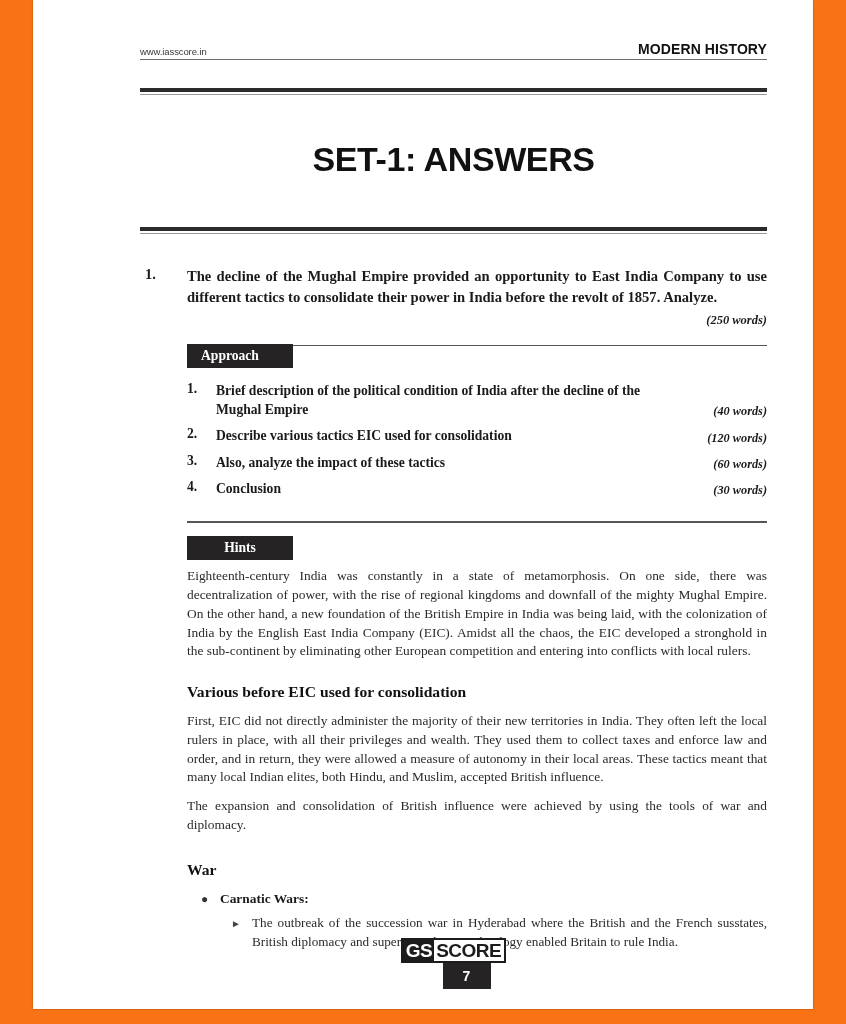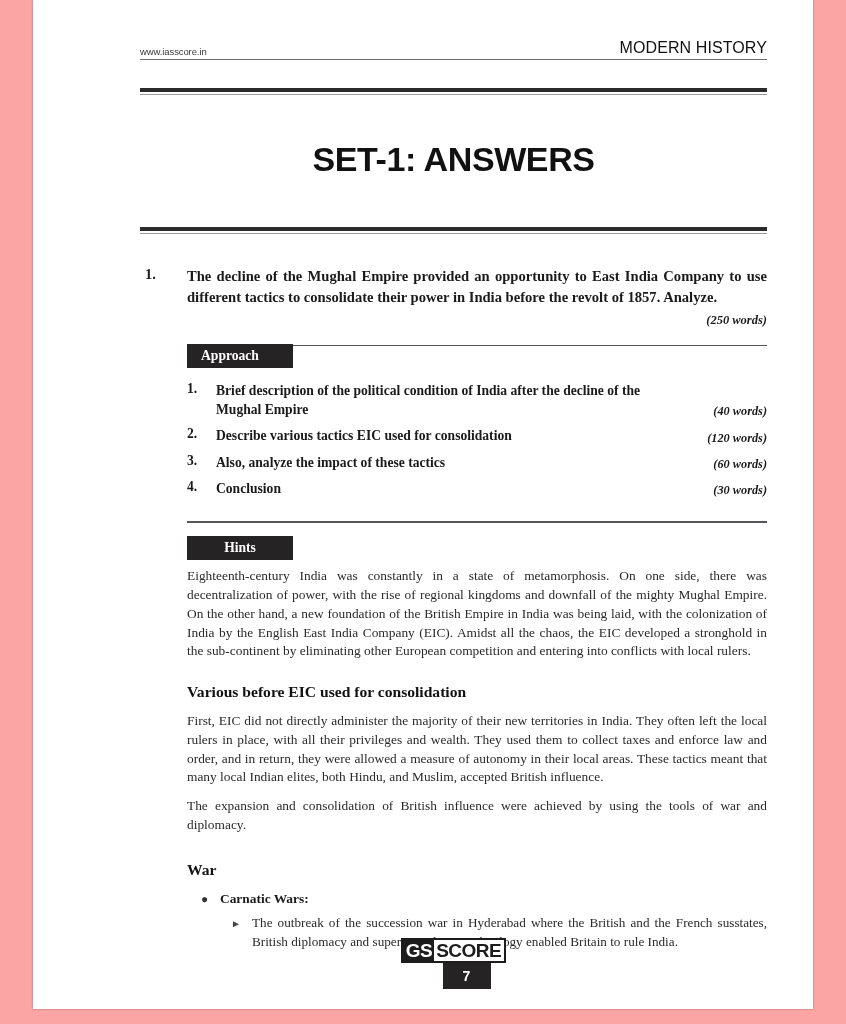--- a/index.html
+++ b/index.html
@@ -8,21 +8,21 @@
   }
   body {
     width: 846px; height: 1024px;
     background: #1e1e1e;
     font-family: "Liberation Serif", serif;
     overflow: hidden;
   }
   .viewer {
     position: relative;
     width: 846px; height: 1024px;
-    background: #fca5a5;
+    background: #f97316;
   }
   .page {
     position: absolute;
     left: 33px; top: 0px;
     width: 780px; height: 1009px;
     background: #ffffff;
     box-shadow: 0 0 2px rgba(0,0,0,0.35);
     overflow: hidden;
   }
   .page-inner {
@@ -41,22 +41,22 @@
     height: 20px;
   }
   .runhead-left {
     font-family: "Liberation Sans", sans-serif;
     font-size: 9.5px;
     color: #3a3a3a;
     letter-spacing: -0.1px;
   }
   .runhead-right {
     font-family: "Liberation Sans", sans-serif;
-    font-size: 16px;
-    font-weight: normal;
+    font-size: 14px;
+    font-weight: bold;
     color: #111;
     letter-spacing: 0.1px;
   }
 
   
   .rule-double {
     margin-top: 28px;
     height: 7px;
     position: relative;
   }

